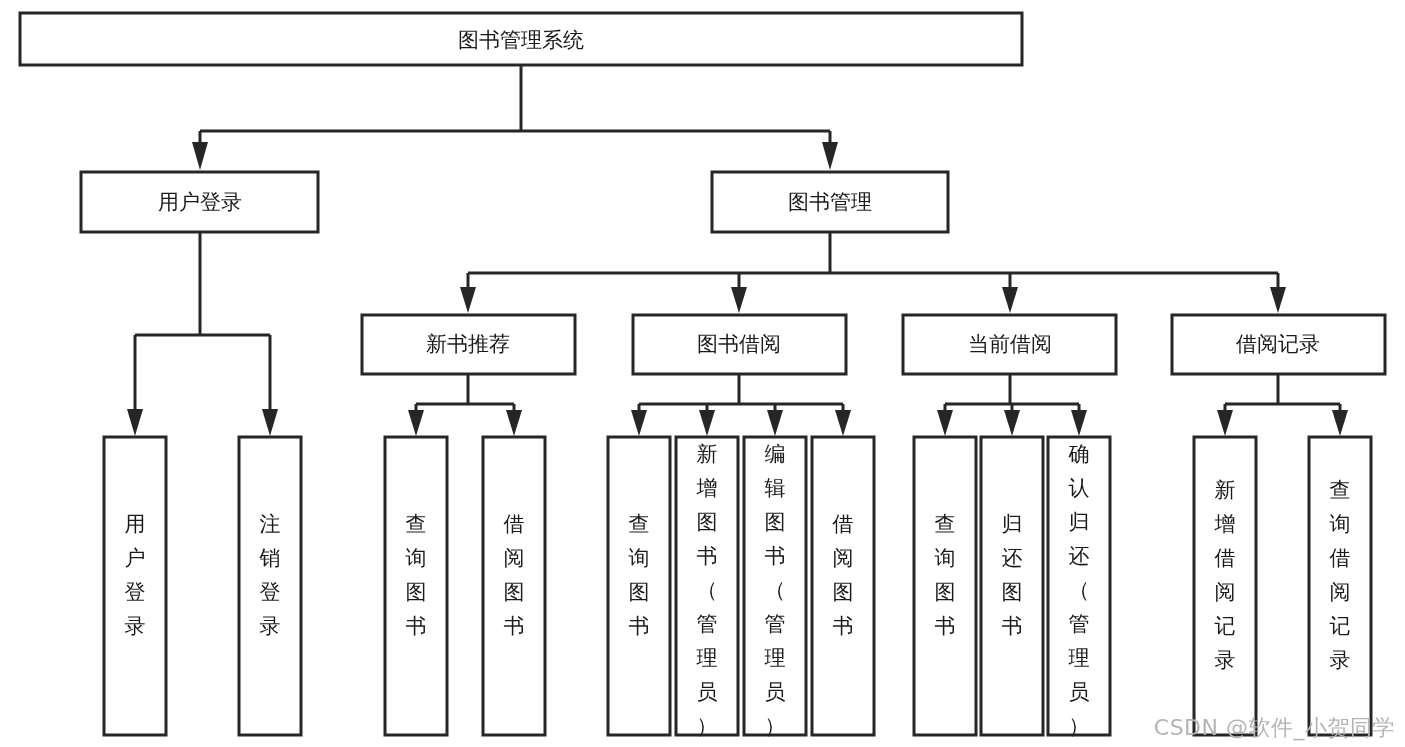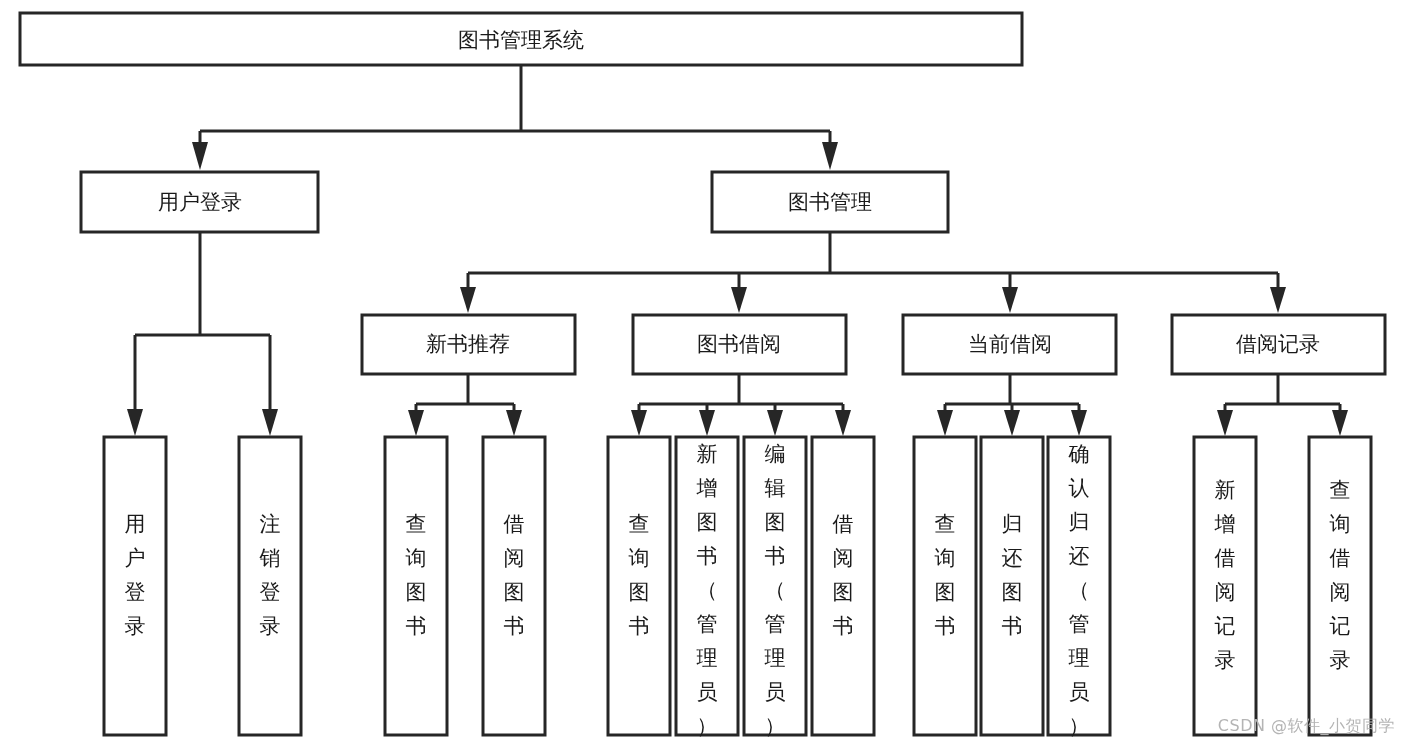--- a/index.html
+++ b/index.html
@@ -46,23 +46,23 @@
     stroke-width: 3;
     fill: none;
   }
   .arrow-head {
     fill: #262626;
     stroke: none;
   }
   .watermark {
     position: absolute;
     right: 10px;
-    bottom: 10px;
-    font-family: "DejaVu Sans", "Liberation Sans", sans-serif;
-    font-size: 16px;
+    bottom: 4px;
+    font-family: "DejaVu Sans", "Liberation Sans", sans-serif;
+    font-size: 22px;
     color: #b4b4b4;
     letter-spacing: 0.5px;
     white-space: nowrap;
     pointer-events: none;
   }
 </style>
 </head>
 <body>
 
 <div id="diagram-root">

